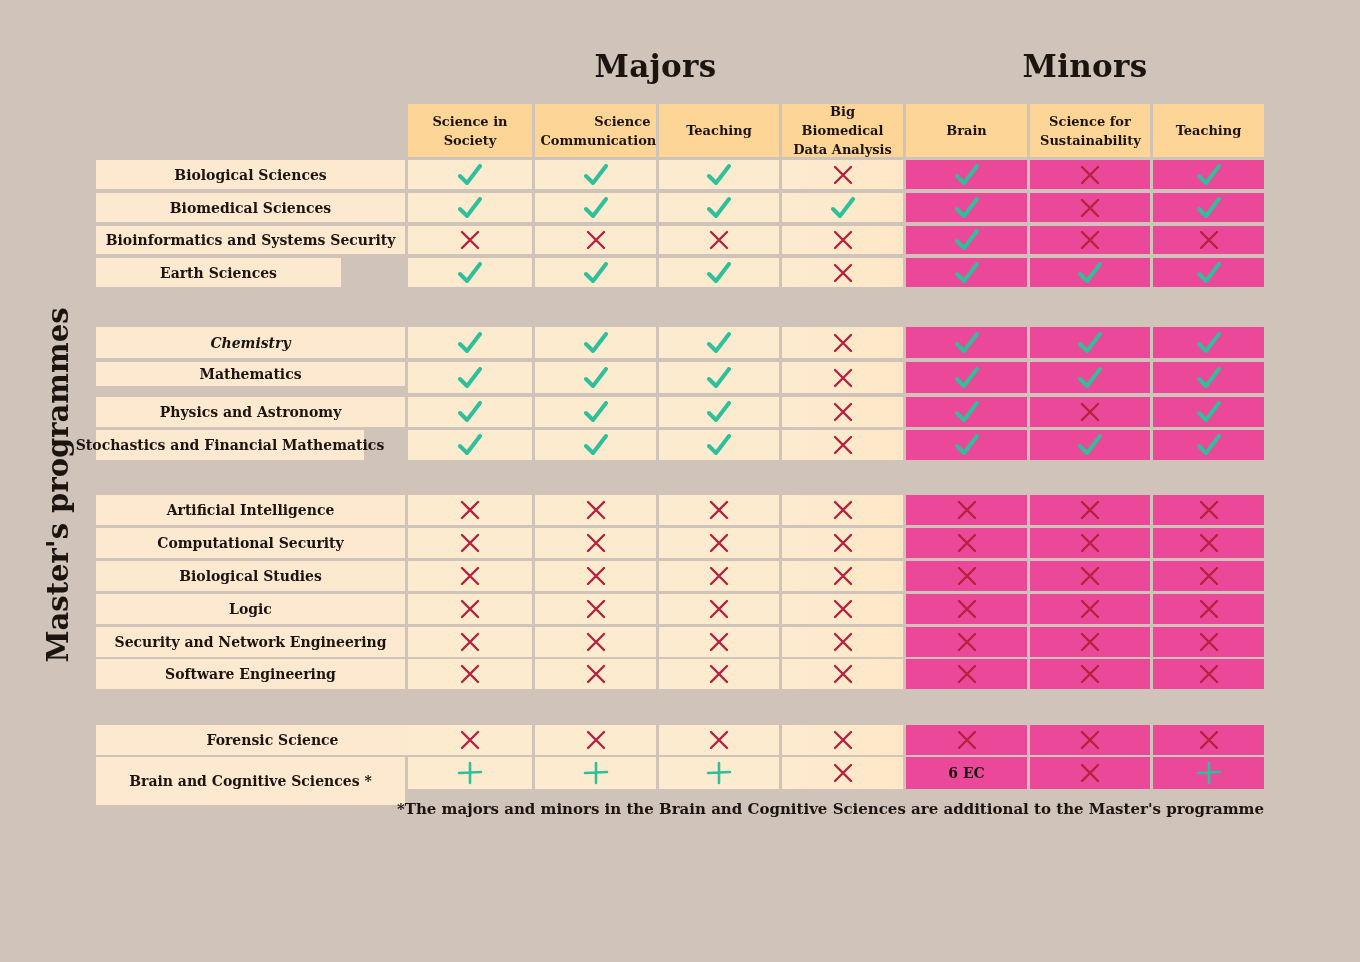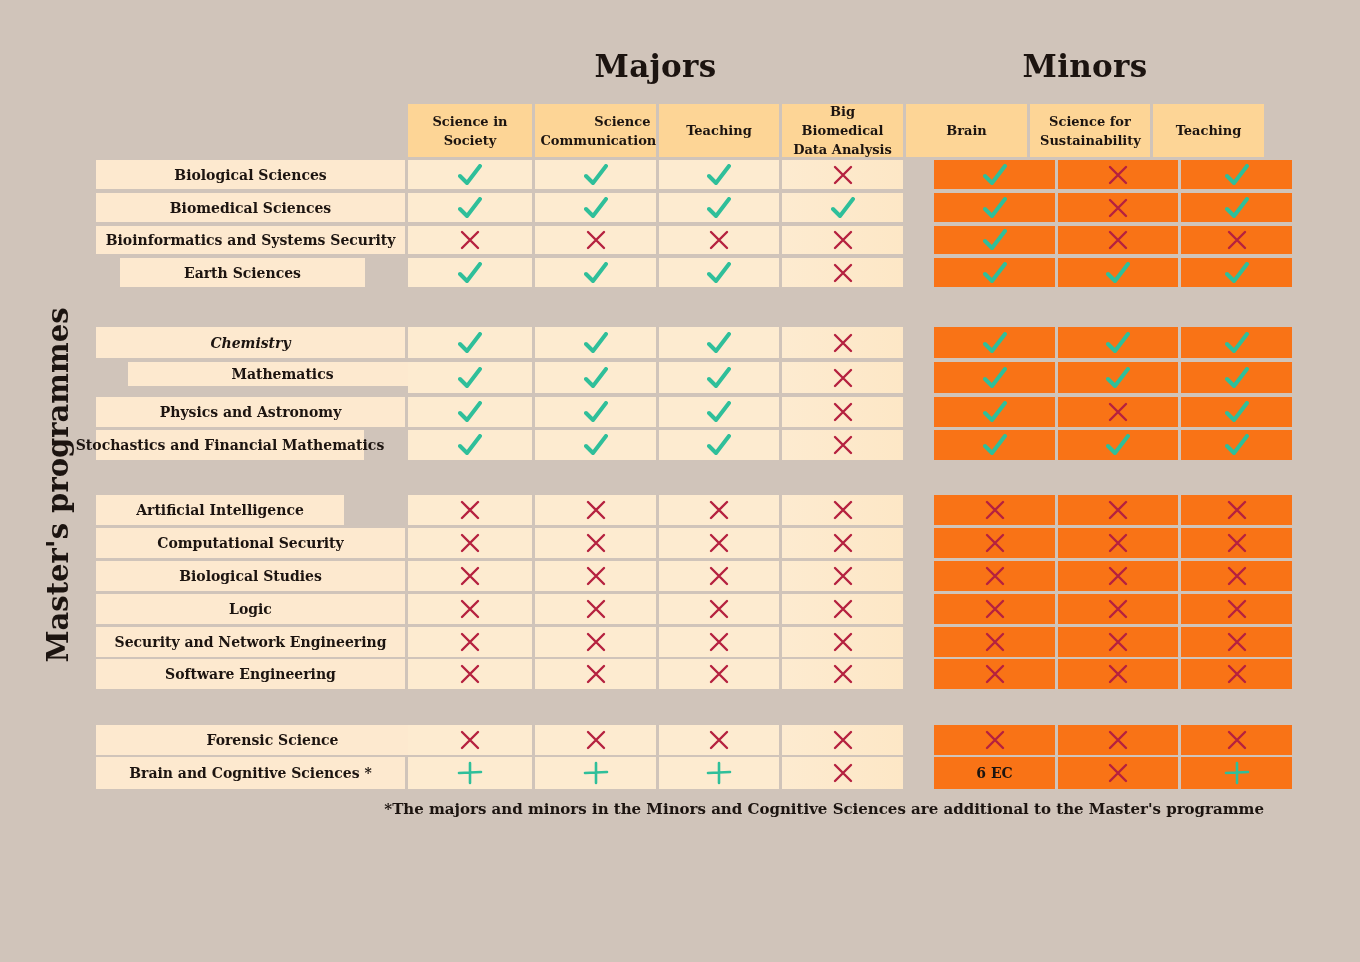--- a/index.html
+++ b/index.html
@@ -24,21 +24,21 @@
   .hdr {
     background: #fdd596; font-size: 13px; font-weight: bold; line-height: 19px;
     font-family: "DejaVu Serif", serif; padding: 0 4px;
   }
   .name {
     background: #fde9cf; font-size: 14px; font-weight: bold;
     font-family: "DejaVu Serif", serif; white-space: nowrap;
   }
   .cell.major { background: #fdebd0; }
   .cell.major.last { background: linear-gradient(90deg, #fdebd0 0%, #fde7c6 100%); }
-  .cell.minor { background: #f97316; margin-left: 28px; }
+  .cell.minor { background: #ec4899; }
   .cell .ec { font-size: 14px; font-weight: bold; font-family: "DejaVu Serif", serif; }
   .footnote {
     position: absolute; top: 800px; right: 96px; font-size: 15px; font-weight: bold;
     font-family: "DejaVu Serif", serif; white-space: nowrap;
   }
   svg { display: block; }
 </style>
 </head>
 <body>
 
@@ -211,21 +211,21 @@
         </svg>
       </span>
     </div>
     <div class="cell minor" style="left: 1153px; top: 226px; width: 111px; height: 28px;">
       <span>
         <svg width="22" height="20" viewBox="0 0 22 20">
           <path d="M3 2 L19 18 M19 2 L3 18" fill="none" stroke="#b5213f" stroke-width="2.4" stroke-linecap="round"></path>
         </svg>
       </span>
     </div>
-    <div class="name" style="left: 96px; top: 258px; width: 245px; height: 29px; margin-left: 24px;">Earth Sciences</div>
+    <div class="name" style="left: 96px; top: 258px; width: 245px; height: 29px;">Earth Sciences</div>
     <div class="cell major" style="left: 408px; top: 258px; width: 124px; height: 29px;">
       <span>
         <svg width="24" height="22" viewBox="0 0 24 22">
           <path d="M2 12 L9 19 L22 2" fill="none" stroke="#2fbf9a" stroke-width="4" stroke-linecap="round" stroke-linejoin="round"></path>
         </svg>
       </span>
     </div>
     <div class="cell major" style="left: 535px; top: 258px; width: 121px; height: 29px;">
       <span>
         <svg width="24" height="22" viewBox="0 0 24 22">
@@ -311,21 +311,21 @@
         </svg>
       </span>
     </div>
     <div class="cell minor" style="left: 1153px; top: 327px; width: 111px; height: 31px;">
       <span>
         <svg width="24" height="22" viewBox="0 0 24 22">
           <path d="M2 12 L9 19 L22 2" fill="none" stroke="#2fbf9a" stroke-width="4" stroke-linecap="round" stroke-linejoin="round"></path>
         </svg>
       </span>
     </div>
-    <div class="name" style="left: 96px; top: 362px; width: 309px; height: 24px; margin-left: 32px;">Mathematics</div>
+    <div class="name" style="left: 96px; top: 362px; width: 309px; height: 24px;">Mathematics</div>
     <div class="cell major" style="left: 408px; top: 362px; width: 124px; height: 31px;">
       <span>
         <svg width="24" height="22" viewBox="0 0 24 22">
           <path d="M2 12 L9 19 L22 2" fill="none" stroke="#2fbf9a" stroke-width="4" stroke-linecap="round" stroke-linejoin="round"></path>
         </svg>
       </span>
     </div>
     <div class="cell major" style="left: 535px; top: 362px; width: 121px; height: 31px;">
       <span>
         <svg width="24" height="22" viewBox="0 0 24 22">
@@ -461,21 +461,21 @@
         </svg>
       </span>
     </div>
     <div class="cell minor" style="left: 1153px; top: 430px; width: 111px; height: 30px;">
       <span>
         <svg width="24" height="22" viewBox="0 0 24 22">
           <path d="M2 12 L9 19 L22 2" fill="none" stroke="#2fbf9a" stroke-width="4" stroke-linecap="round" stroke-linejoin="round"></path>
         </svg>
       </span>
     </div>
-    <div class="name" style="left: 96px; top: 495px; width: 248px; height: 30px;">Artificial Intelligence</div>
+    <div class="name" style="left: 96px; top: 495px; width: 309px; height: 30px;">Artificial Intelligence</div>
     <div class="cell major" style="left: 408px; top: 495px; width: 124px; height: 30px;">
       <span>
         <svg width="22" height="20" viewBox="0 0 22 20">
           <path d="M3 2 L19 18 M19 2 L3 18" fill="none" stroke="#b5213f" stroke-width="2.4" stroke-linecap="round"></path>
         </svg>
       </span>
     </div>
     <div class="cell major" style="left: 535px; top: 495px; width: 121px; height: 30px;">
       <span>
         <svg width="22" height="20" viewBox="0 0 22 20">
@@ -811,21 +811,21 @@
         </svg>
       </span>
     </div>
     <div class="cell minor" style="left: 1153px; top: 725px; width: 111px; height: 30px;">
       <span>
         <svg width="22" height="20" viewBox="0 0 22 20">
           <path d="M3 2 L19 18 M19 2 L3 18" fill="none" stroke="#b5213f" stroke-width="2.4" stroke-linecap="round"></path>
         </svg>
       </span>
     </div>
-    <div class="name" style="left: 96px; top: 757px; width: 309px; height: 32px;">Brain and Cognitive Sciences *</div>
+    <div class="name" style="left: 96px; top: 757px; width: 309px; height: 48px;">Brain and Cognitive Sciences *</div>
     <div class="cell major" style="left: 408px; top: 757px; width: 124px; height: 32px;">
       <span>
         <svg width="26" height="24" viewBox="0 0 26 24">
           <path d="M13 2 L13 22 M2 12 L24 11" fill="none" stroke="#2fbf9a" stroke-width="2.6" stroke-linecap="round"></path>
         </svg>
       </span>
     </div>
     <div class="cell major" style="left: 535px; top: 757px; width: 121px; height: 32px;">
       <span>
         <svg width="26" height="24" viewBox="0 0 26 24">
@@ -859,13 +859,13 @@
     </div>
     <div class="cell minor" style="left: 1153px; top: 757px; width: 111px; height: 32px;">
       <span>
         <svg width="26" height="24" viewBox="0 0 26 24">
           <path d="M13 2 L13 22 M2 12 L24 11" fill="none" stroke="#2fbf9a" stroke-width="2.6" stroke-linecap="round"></path>
         </svg>
       </span>
     </div>
   </div>
 
-<div class="footnote">*The majors and minors in the Minors and Cognitive Sciences are additional to the Master's programme</div>
+<div class="footnote">*The majors and minors in the Brain and Cognitive Sciences are additional to the Master's programme</div>
 
 </body></html>

